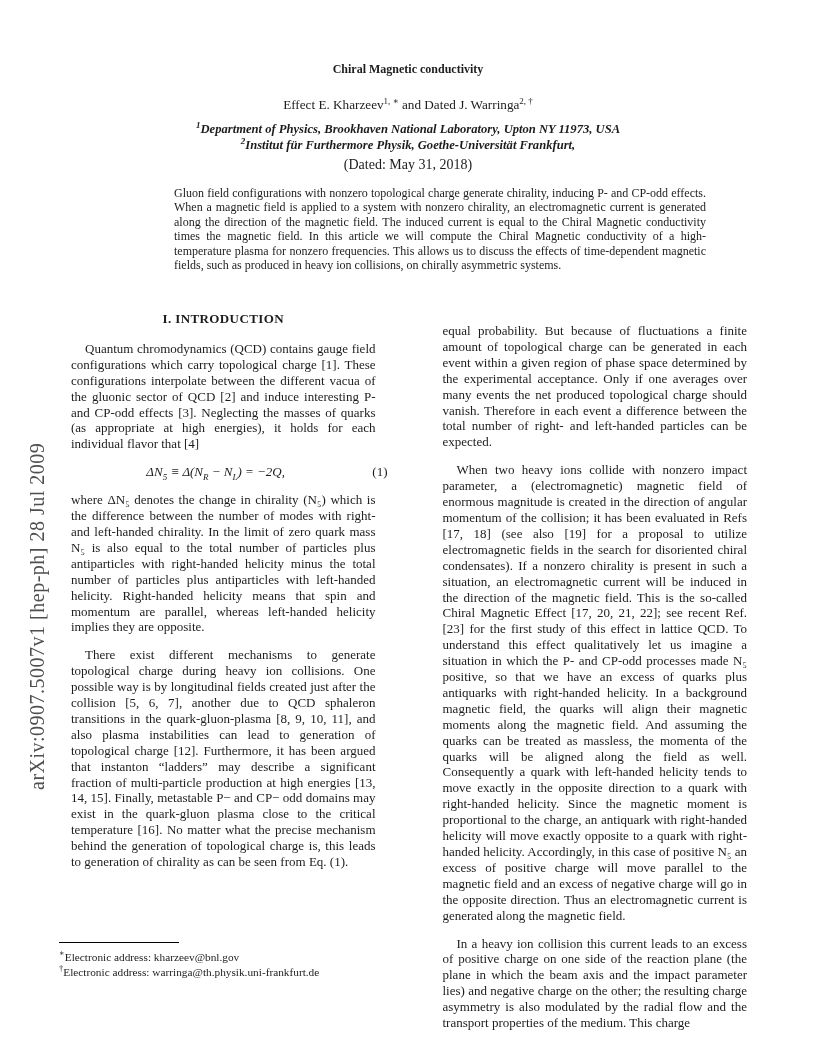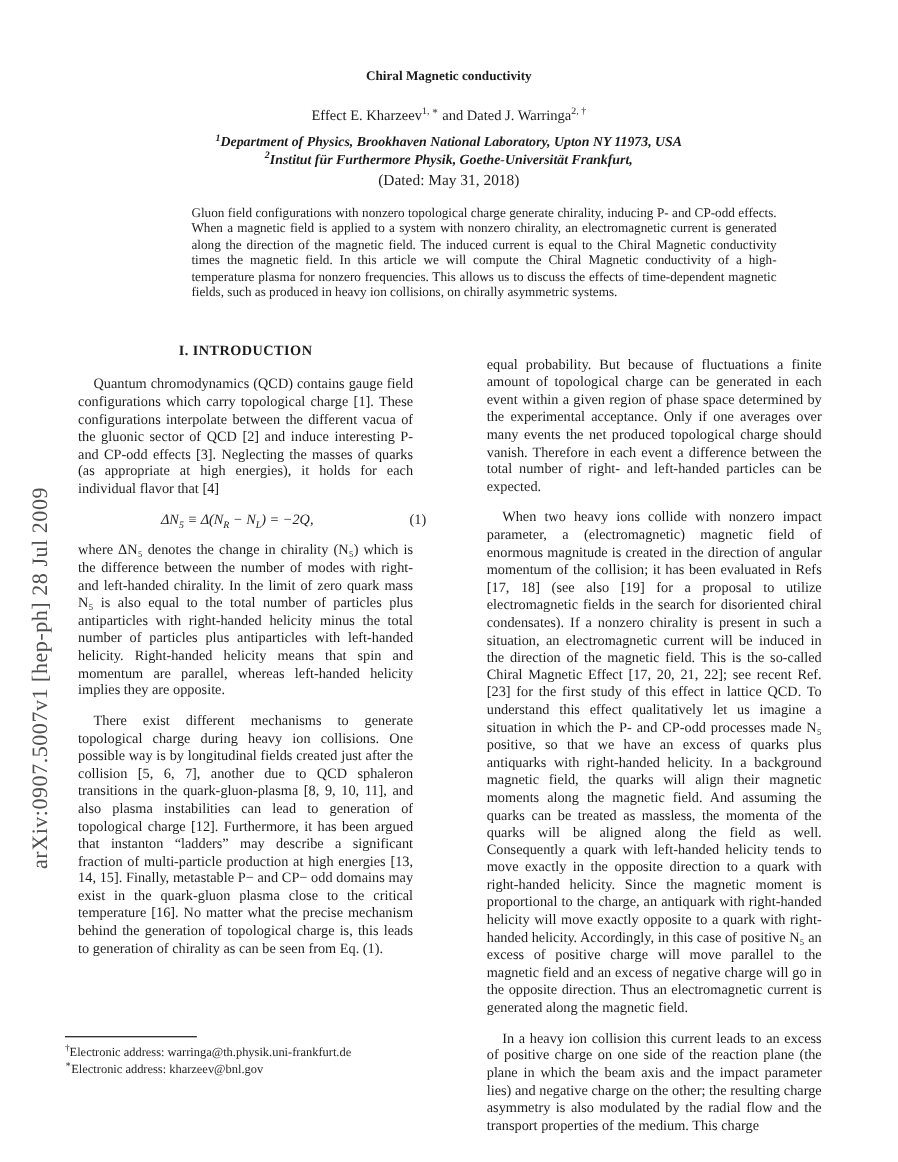--- a/index.html
+++ b/index.html
@@ -189,17 +189,17 @@
 
       <p>When two heavy ions collide with nonzero impact parameter, a (electromagnetic) magnetic field of enormous magnitude is created in the direction of angular momentum of the collision; it has been evaluated in Refs [17, 18] (see also [19] for a proposal to utilize electromagnetic fields in the search for disoriented chiral condensates). If a nonzero chirality is present in such a situation, an electromagnetic current will be induced in the direction of the magnetic field. This is the so-called Chiral Magnetic Effect [17, 20, 21, 22]; see recent Ref. [23] for the first study of this effect in lattice QCD. To understand this effect qualitatively let us imagine a situation in which the P- and CP-odd processes made N₅ positive, so that we have an excess of quarks plus antiquarks with right-handed helicity. In a background magnetic field, the quarks will align their magnetic moments along the magnetic field. And assuming the quarks can be treated as massless, the momenta of the quarks will be aligned along the field as well. Consequently a quark with left-handed helicity tends to move exactly in the opposite direction to a quark with right-handed helicity. Since the magnetic moment is proportional to the charge, an antiquark with right-handed helicity will move exactly opposite to a quark with right-handed helicity. Accordingly, in this case of positive N₅ an excess of positive charge will move parallel to the magnetic field and an excess of negative charge will go in the opposite direction. Thus an electromagnetic current is generated along the magnetic field.</p>
 
       <p>In a heavy ion collision this current leads to an excess of positive charge on one side of the reaction plane (the plane in which the beam axis and the impact parameter lies) and negative charge on the other; the resulting charge asymmetry is also modulated by the radial flow and the transport properties of the medium. This charge</p>
     </div>
 
   </div>
 
   <div class="footnotes">
     <div class="fn-rule"></div>
+    <div><sup>∗</sup><span>Electronic address: kharzeev@bnl.gov</span></div>
     <div><sup>†</sup><span>Electronic address: warringa@th.physik.uni-frankfurt.de</span></div>
-    <div><sup>∗</sup><span>Electronic address: kharzeev@bnl.gov</span></div>
   </div>
 
 </div>
 
 </body></html>

